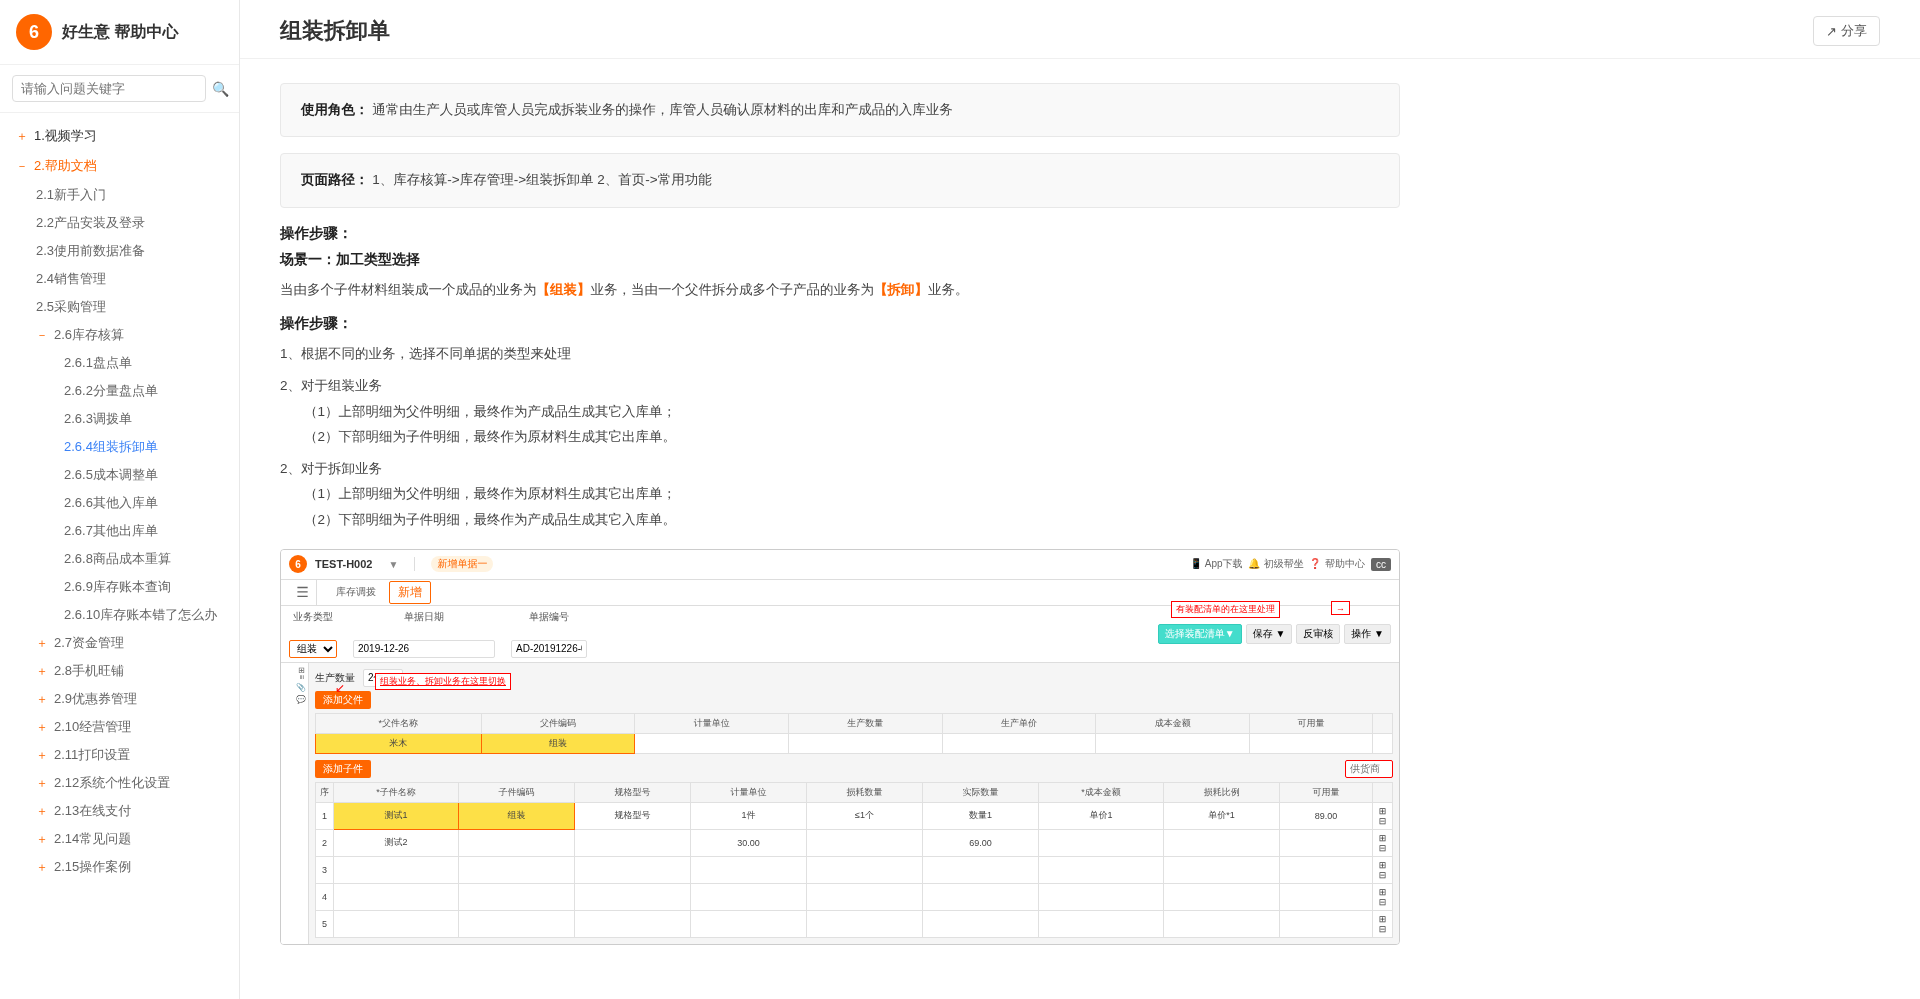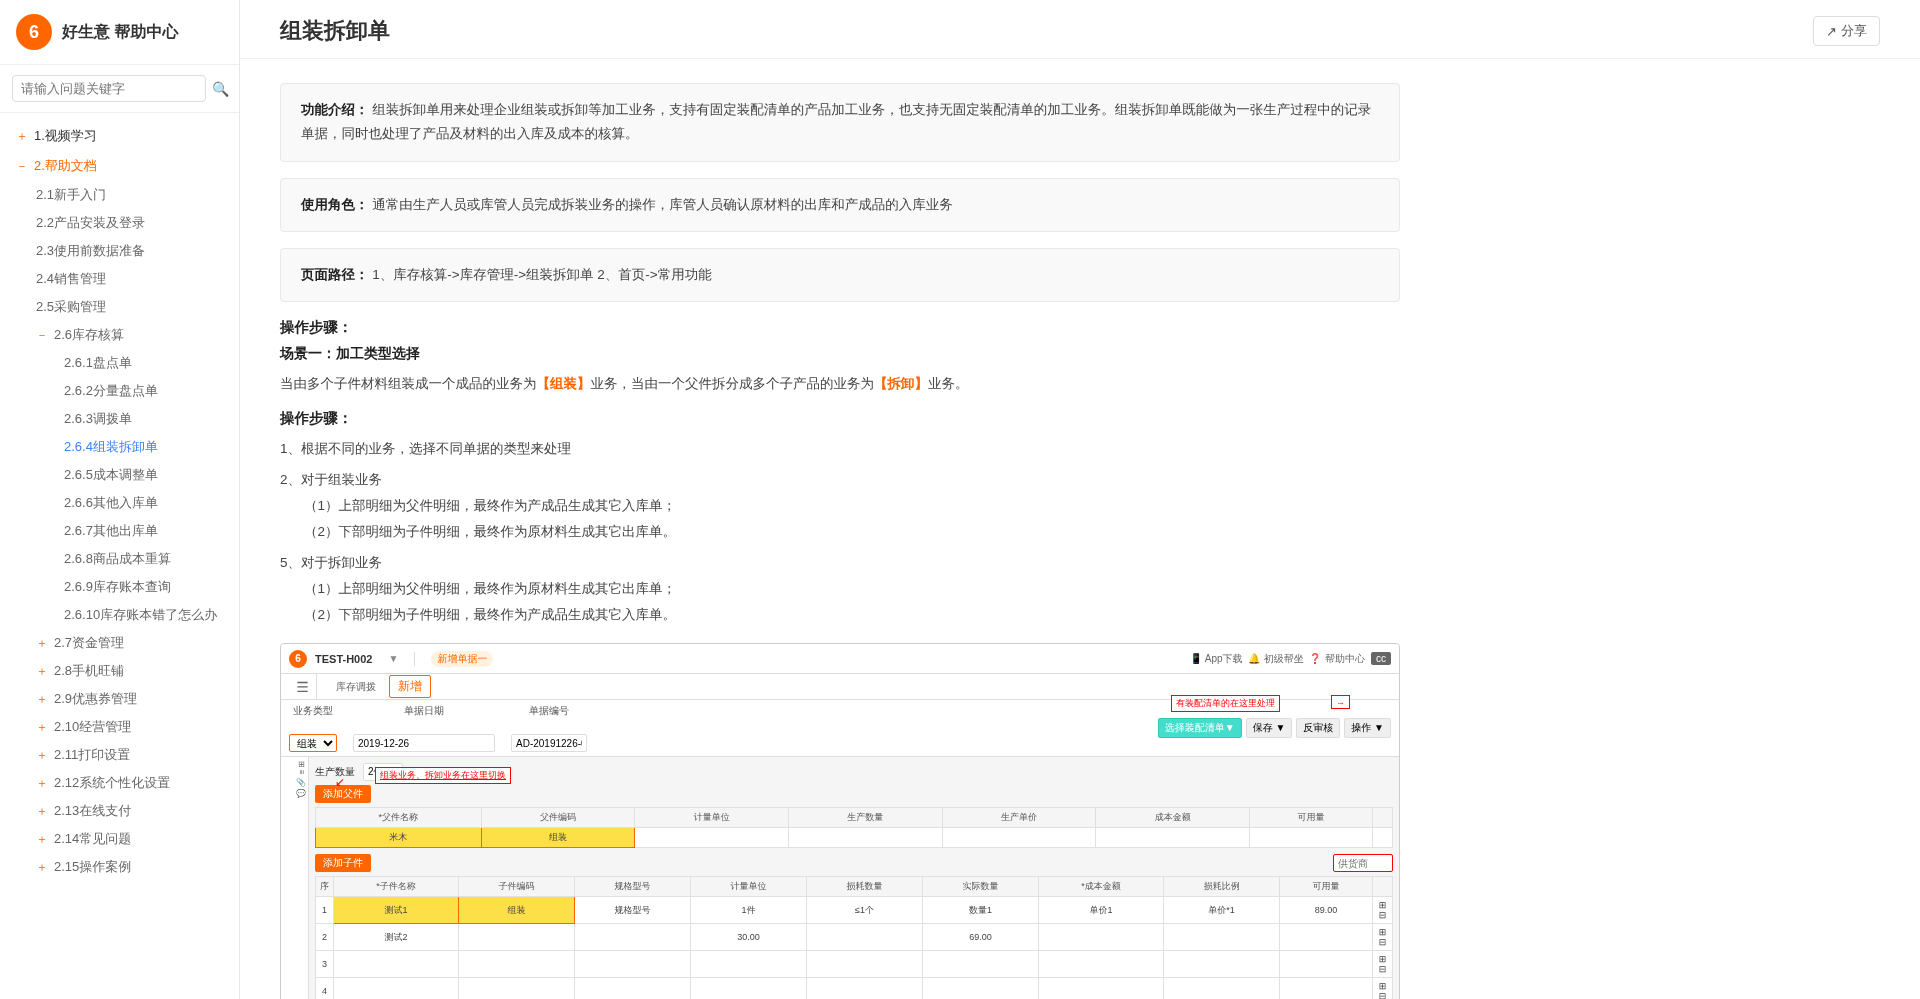--- a/index.html
+++ b/index.html
@@ -243,24 +243,20 @@
   <div class="page-header">
     <h1 class="page-title">组装拆卸单</h1>
     <button class="share-btn">
       <span>↗</span>
       <span>分享</span>
     </button>
   </div>
 
   <div class="main-inner">
 
-    <div class="info-block">
-      <span class="section-label">功能介绍：</span>
-      <span>组装拆卸单用来处理企业组装或拆卸等加工业务，支持有固定装配清单的产品加工业务，也支持无固定装配清单的加工业务。组装拆卸单既能做为一张生产过程中的记录单据，同时也处理了产品及材料的出入库及成本的核算。</span>
-    </div>
 
     <div class="info-block">
       <span class="section-label">使用角色：</span>
       <span>通常由生产人员或库管人员完成拆装业务的操作，库管人员确认原材料的出库和产成品的入库业务</span>
     </div>
 
     <div class="info-block">
       <span class="section-label">页面路径：</span>
       <span>1、库存核算-&gt;库存管理-&gt;组装拆卸单  2、首页-&gt;常用功能</span>
     </div>
@@ -270,21 +266,21 @@
     <div class="scene-title">场景一：加工类型选择</div>
     <div class="step-text">
       当由多个子件材料组装成一个成品的业务为<span class="highlight">【组装】</span>业务，当由一个父件拆分成多个子产品的业务为<span class="highlight">【拆卸】</span>业务。
     </div>
 
     <div class="step-title" style="margin-top:12px;">操作步骤：</div>
     <div class="step-text">1、根据不同的业务，选择不同单据的类型来处理</div>
     <div class="step-text" style="margin-top:6px;">2、对于组装业务</div>
     <div class="step-text sub-step">（1）上部明细为父件明细，最终作为产成品生成其它入库单；</div>
     <div class="step-text sub-step">（2）下部明细为子件明细，最终作为原材料生成其它出库单。</div>
-    <div class="step-text" style="margin-top:6px;">5、对于拆卸业务</div>
+    <div class="step-text" style="margin-top:6px;">2、对于拆卸业务</div>
     <div class="step-text sub-step">（1）上部明细为父件明细，最终作为原材料生成其它出库单；</div>
     <div class="step-text sub-step">（2）下部明细为子件明细，最终作为产成品生成其它入库单。</div>
 
     <div class="mock-wrapper" style="margin-top: 16px; position: relative;">
       <div class="mock-screen">
 
         <div class="mock-topbar">
           <div class="mock-logo">6</div>
           <span class="mock-brand">TEST-H002</span>
           <span style="margin-left:8px;font-size:10px;color:#888;">▼</span>
@@ -379,21 +375,21 @@
                   <td></td>
                   <td></td>
                 </tr>
               </tbody>
             </table>
 
             <div style="position:relative;margin-bottom:4px;display:flex;gap:4px;align-items:center;">
               <div style="background:#f60;color:#fff;display:inline-block;padding:2px 8px;font-size:10px;border-radius:2px;">添加子件</div>
 
               <div style="margin-left:auto;position:relative;">
-                <input class="mock-input" style="width: 60px; border: 1px solid red;" placeholder="供货商" value="">
+                <input class="mock-input" style="width: 48px; border: 1px solid red;" placeholder="供货商" value="">
                 
                 
               </div>
             </div>
 
             <table class="mock-table">
               <thead>
                 <tr>
                   <th style="width:16px;">序</th>
                   <th>*子件名称</th>

